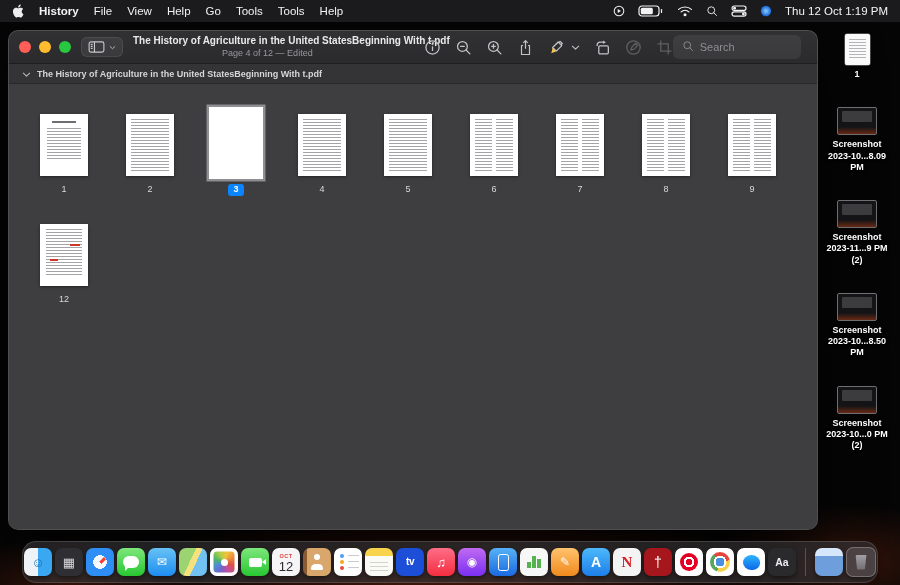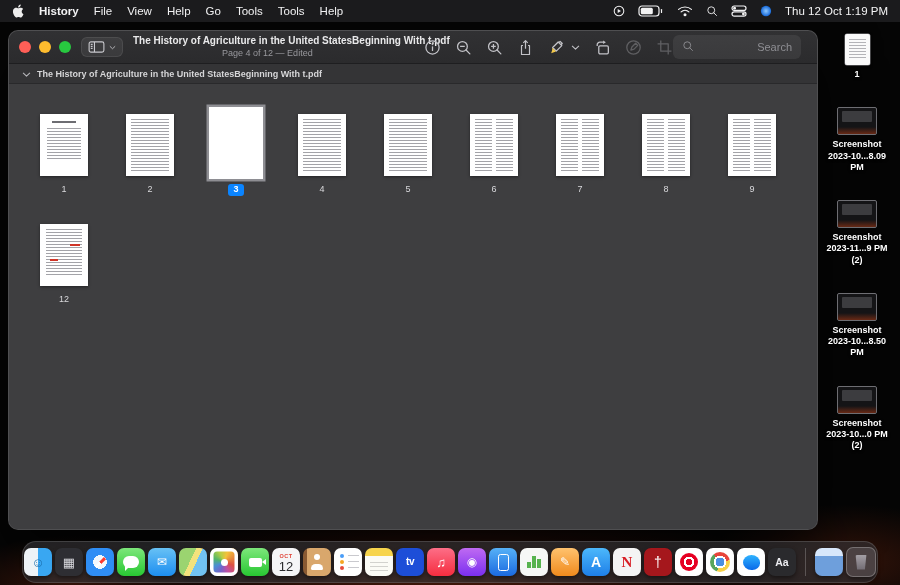--- a/index.html
+++ b/index.html
@@ -41,21 +41,21 @@
   .sidebar-btn svg{display:block;}
   .title-block{margin-left:10px;display:flex;flex-direction:column;line-height:1.25;min-width:0;}
   .win-title{font-size:10px;font-weight:700;color:#e9e9ea;white-space:nowrap;}
   .win-subtitle{font-size:9px;color:#98989d;text-align:center;}
   .toolbar{display:flex;align-items:center;gap:14px;margin-left:22px;color:#c2c2c7;}
   .tb-icon{display:inline-flex;}
   .tb-icon svg{width:17px;height:17px;}
   .tb-icon.chev svg{width:9px;height:9px;margin-left:-8px;}
   .tb-icon.dim{opacity:.33;}
   .search-field{margin-left:auto;margin-right:6px;display:flex;align-items:center;gap:6px;
-     background:rgba(255,255,255,.07);border-radius:6px;padding:3px 9px;width:130px;color:#8e8e93;justify-content:space-between;}
+     background:rgba(255,255,255,.07);border-radius:6px;padding:3px 9px;width:130px;color:#8e8e93;}
   .search-field svg{width:12px;height:12px;}
   .search-text{font-size:11px;}
   .section-bar{height:19px;flex:0 0 19px;background:#343436;border-bottom:1px solid #29292b;
      display:flex;align-items:center;gap:6px;padding:0 13px;}
   .section-bar svg{width:9px;height:9px;color:#b6b6ba;}
   .section-title{font-size:9px;font-weight:700;color:#d6d6d8;}
   .content{flex:1;background:#3e3e40;padding:10px 12px 0;}
   .grid-row{display:flex;}
   .grid-row + .grid-row{margin-top:8px;}
   .page-cell{width:86px;height:102px;display:flex;flex-direction:column;align-items:center;

